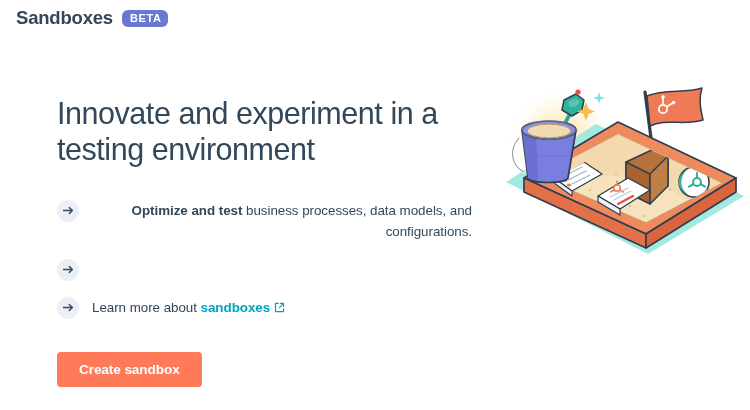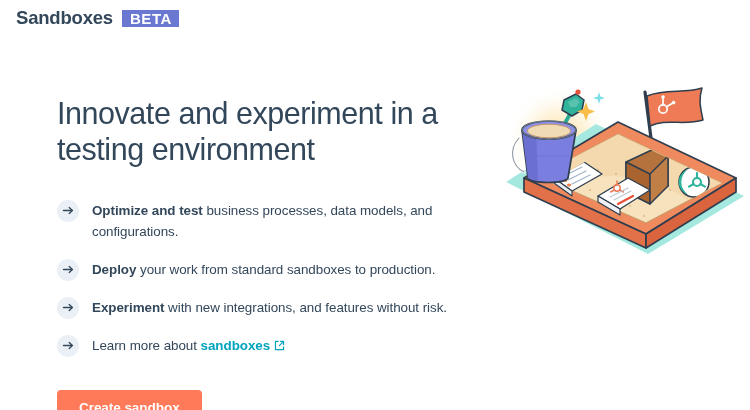--- a/index.html
+++ b/index.html
@@ -37,24 +37,24 @@
     color: #33475b;
     letter-spacing: -0.2px;
     line-height: 1;
   }
   .beta-badge {
     display: inline-flex;
     align-items: center;
     justify-content: center;
     background: #6a78d1;
     color: #ffffff;
-    font-size: 15px;
+    font-size: 11px;
     font-weight: bold;
     letter-spacing: 0.6px;
-    border-radius: 0;
+    border-radius: 6px;
     padding: 3px 7px 3px 8px;
     line-height: 1;
     height: 17px;
   }
 
   
   .content {
     position: absolute;
     left: 57px;
     top: 95px;
@@ -72,20 +72,21 @@
 
   .feature-list {
     margin-top: 32px;
     list-style: none;
   }
 
   .feature-item {
     display: flex;
     align-items: flex-start;
     margin-bottom: 16px;
+    text-align: right;
   }
   .feature-item:last-child { margin-bottom: 16px; }
 
   .arrow-badge {
     flex: 0 0 auto;
     width: 22px;
     height: 22px;
     border-radius: 50%;
     background: #eaf0f6;
     display: flex;
@@ -177,36 +178,22 @@
         </span>
       </li>
 
       <li class="feature-item">
         <span class="arrow-badge">
           <svg width="13" height="13" viewBox="0 0 13 13" aria-hidden="true">
             <path d="M1.5 6.5 H10" stroke="#33475b" stroke-width="1.4" stroke-linecap="round" fill="none"></path>
             <path d="M7.2 3.6 L10.4 6.5 L7.2 9.4" stroke="#33475b" stroke-width="1.4" stroke-linecap="round" stroke-linejoin="round" fill="none"></path>
           </svg>
         </span>
-        <span class="feature-text">
-          <b class="lead">Deploy</b><span> your work from standard sandboxes to production.</span>
-        </span>
       </li>
 
-      <li class="feature-item">
-        <span class="arrow-badge">
-          <svg width="13" height="13" viewBox="0 0 13 13" aria-hidden="true">
-            <path d="M1.5 6.5 H10" stroke="#33475b" stroke-width="1.4" stroke-linecap="round" fill="none"></path>
-            <path d="M7.2 3.6 L10.4 6.5 L7.2 9.4" stroke="#33475b" stroke-width="1.4" stroke-linecap="round" stroke-linejoin="round" fill="none"></path>
-          </svg>
-        </span>
-        <span class="feature-text">
-          <b class="lead">Experiment</b><span> with new integrations, and features without risk.</span>
-        </span>
-      </li>
 
       <li class="feature-item">
         <span class="arrow-badge">
           <svg width="13" height="13" viewBox="0 0 13 13" aria-hidden="true">
             <path d="M1.5 6.5 H10" stroke="#33475b" stroke-width="1.4" stroke-linecap="round" fill="none"></path>
             <path d="M7.2 3.6 L10.4 6.5 L7.2 9.4" stroke="#33475b" stroke-width="1.4" stroke-linecap="round" stroke-linejoin="round" fill="none"></path>
           </svg>
         </span>
         <span class="feature-text"><span>Learn more about </span><a class="link-teal" href="#">sandboxes</a><span class="ext-icon"><svg width="11" height="11" viewBox="0 0 12 12" aria-hidden="true">
                 <path d="M4.6 1.6 H1.6 V10.4 H10.4 V7.4" stroke="#00a4bd" stroke-width="1.3" fill="none" stroke-linecap="round" stroke-linejoin="round"></path>

